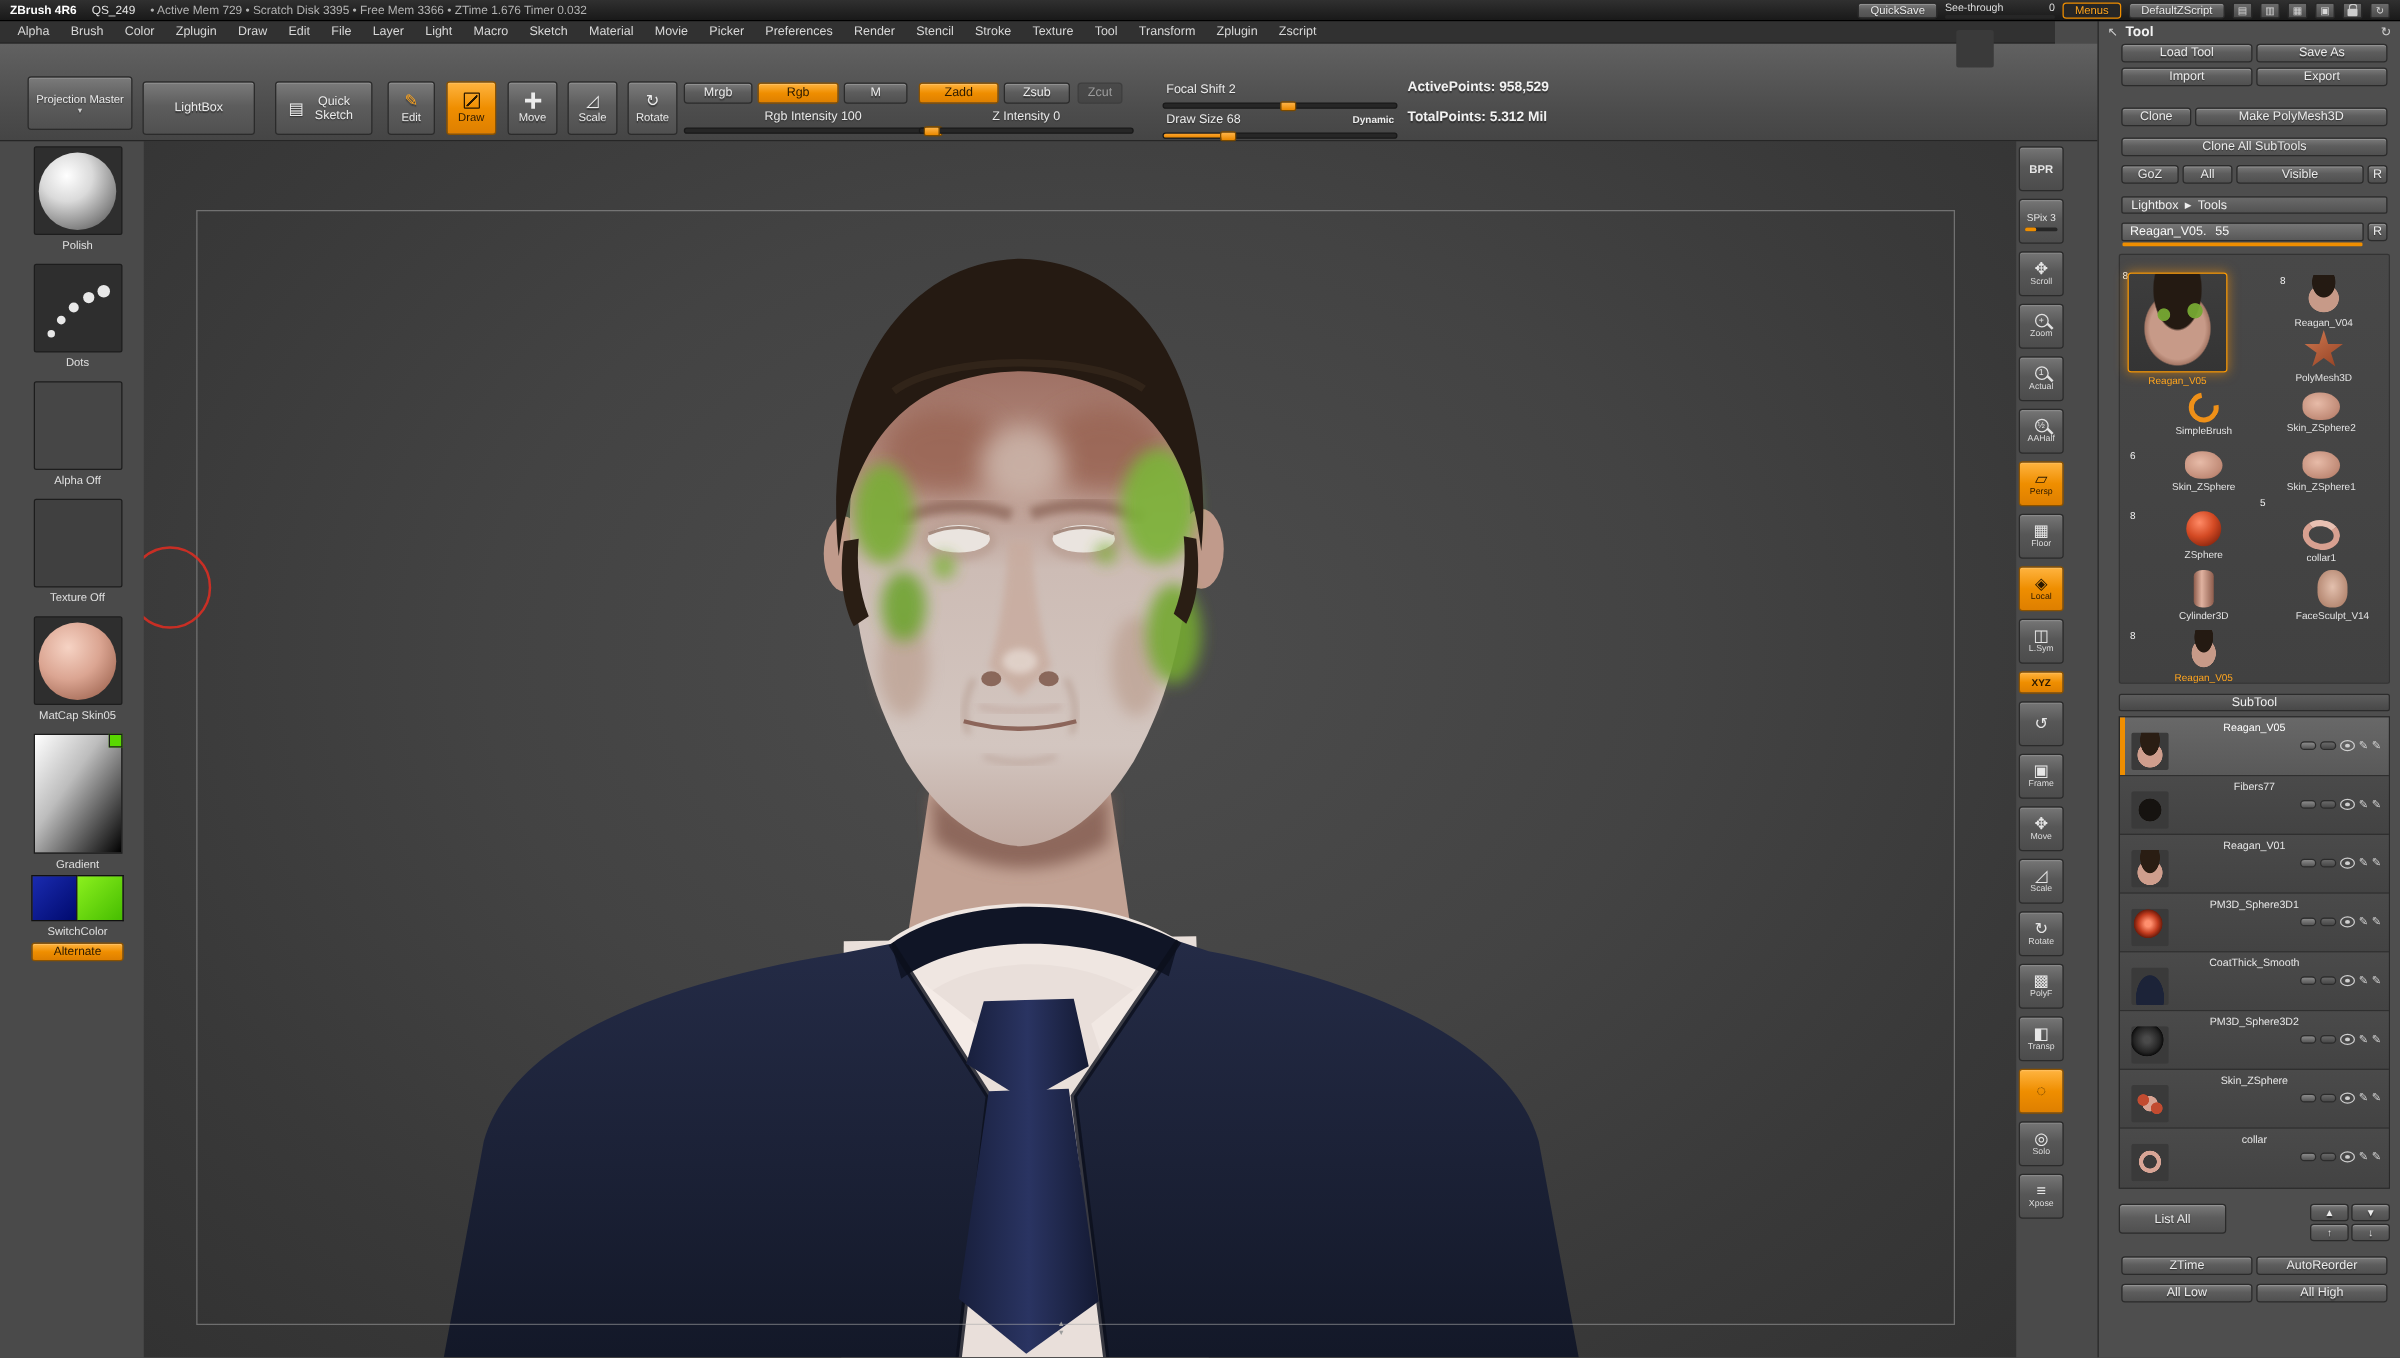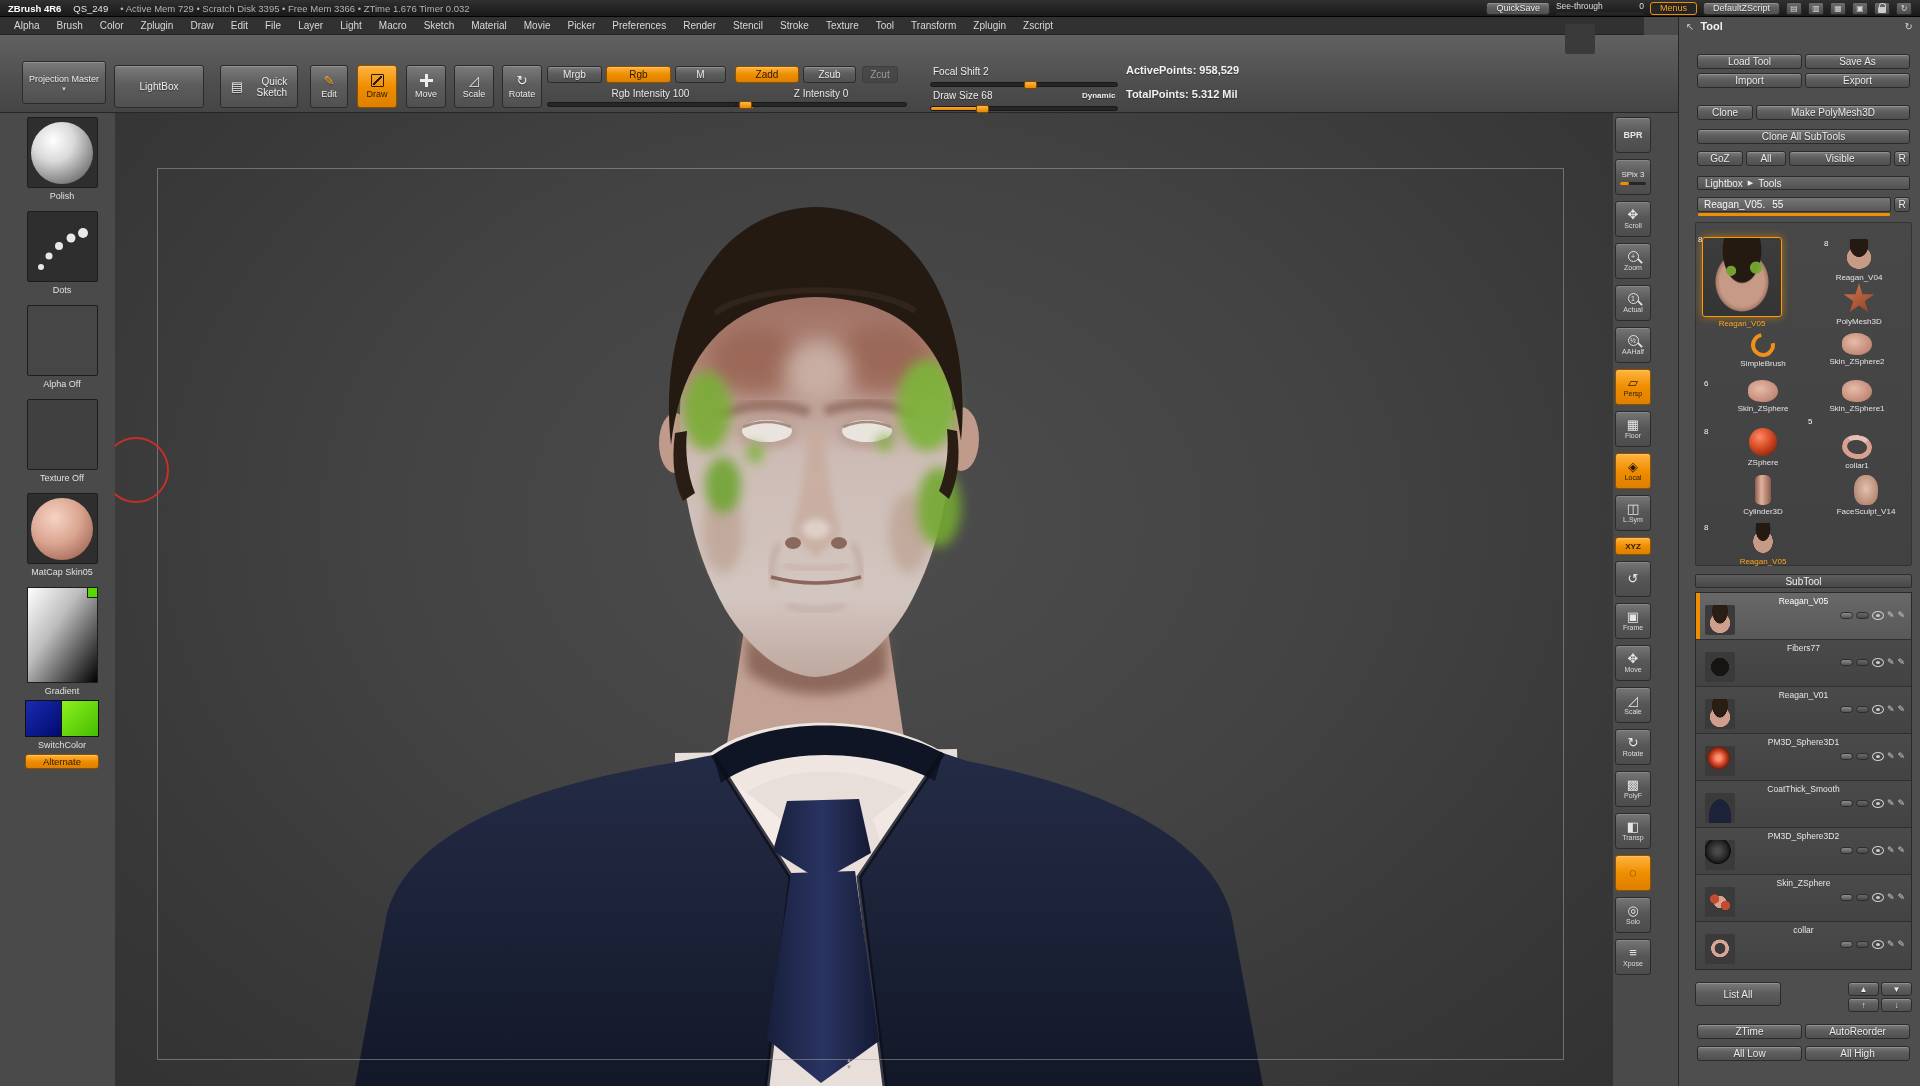--- a/index.html
+++ b/index.html
@@ -107,21 +107,21 @@
   
   .panel{position:absolute;left:1678px;top:17px;width:242px;height:1069px;z-index:40;
        background:#4e4e4e;border-left:1px solid #262626;font-size:10px}
   .phead{height:18px;display:flex;align-items:center;gap:6px;padding:0 7px;color:#f2f2f2}
   .ptitle{font-size:11px;font-weight:bold}
   .pico{font-size:10px;color:#cfcfcf}
   .sp{flex:1}
   .prow{display:flex;gap:3px;margin:0 10px 3px 18px}
   .pbtn{flex:1;height:15px;font-size:10px}
   .w56{flex:none;width:56px}.w46{flex:none;width:46px}.w40{flex:none;width:40px}.w16{flex:none;width:16px}
-  .mt19{margin-top:19px}.mt4{margin-top:4px}.mt17{margin-top:17px}.mt9{margin-top:9px}.mt7{margin-top:7px}.mt10{margin-top:10px}
+  .mt19{}.mt4{margin-top:4px}.mt17{margin-top:17px}.mt9{margin-top:9px}.mt7{margin-top:7px}.mt10{margin-top:10px}
   .navbar{height:14px;display:flex;align-items:center;gap:5px;padding:0 7px;
        background:linear-gradient(#6a6a6a,#525252);border:1px solid #2b2b2b;border-radius:2px;color:#efefef}
   .curtool-row{display:flex;gap:3px;margin:7px 10px 0 18px;align-items:flex-start}
   .curtool{flex:1}
   .curbar{height:15px;background:linear-gradient(#767676,#585858);border:1px solid #2b2b2b;border-radius:2px;
        display:flex;align-items:center;gap:7px;padding:0 6px;color:#f7f7f7}
   .curunder{height:3px;background:#ef8e00;margin:1px 1px 0;border-radius:1px}
   .tharea{position:relative;height:344px;margin:6px 8px 0 16px;background:linear-gradient(#484848,#414141);
        border:1px solid #333;border-radius:2px}
   .cell{position:absolute;display:flex;flex-direction:column;align-items:center;gap:2px}
@@ -242,21 +242,21 @@
 </div>
 
 <div class="toolbar">
   <div class="btn tbtn tile" style="left:22px;top:26px;width:84px;height:43px">
     <span style="text-align:center;line-height:11px">Projection Master</span>
     <span class="pm-caret">▼</span>
   </div>
   <div class="btn tbtn" style="left:114px;top:30px;width:90px;height:43px">LightBox</div>
   <div class="btn tbtn" style="left:220px;top:30px;width:78px;height:43px;gap:4px">
     <span class="tico">▤</span>
-    <span style="text-align:right;line-height:11px;width:40px;white-space:normal">Quick Sketch</span>
+    <span style="text-align:center;line-height:11px;width:40px;white-space:normal">Quick Sketch</span>
   </div>
   <div class="btn tbtn tile" style="left:310px;top:30px;width:38px;height:43px">
     <span class="tico" style="color:#ffa51e">✎</span>
     <span>Edit</span>
   </div>
   <div class="btn tbtn tile orange" style="left:357px;top:30px;width:40px;height:43px">
     <span class="icon-sq"></span>
     <span>Draw</span>
   </div>
   <div class="btn tbtn tile" style="left:406px;top:30px;width:40px;height:43px">

